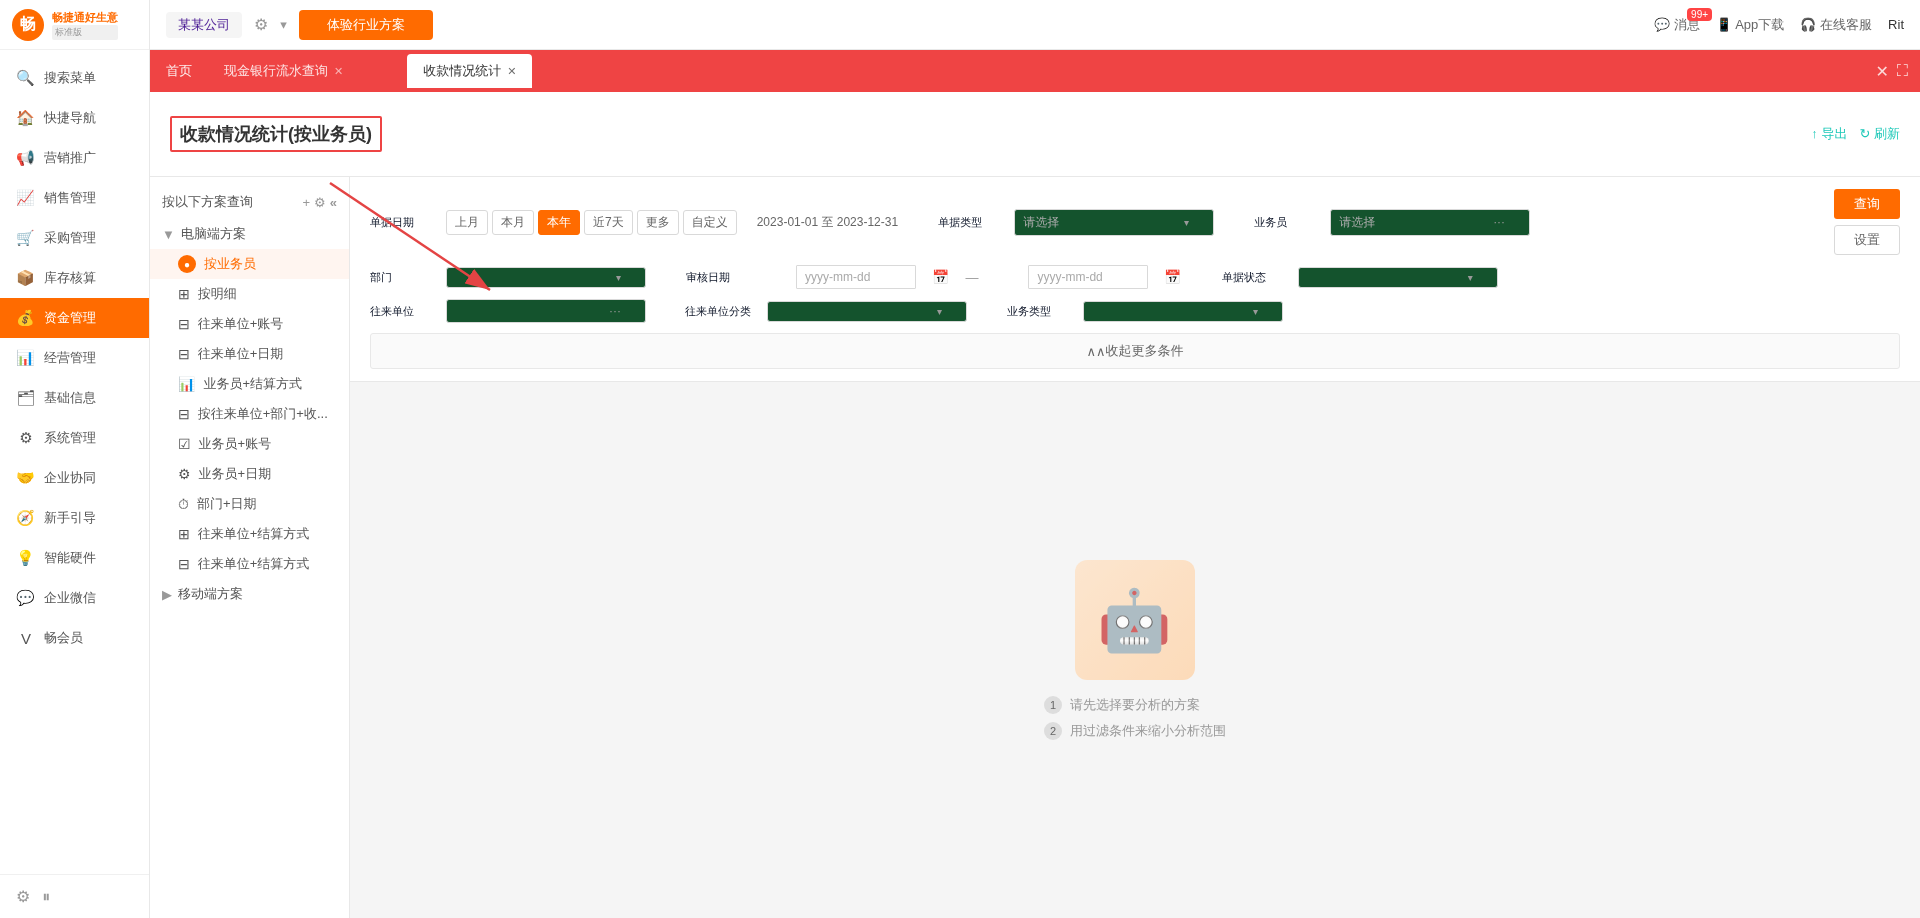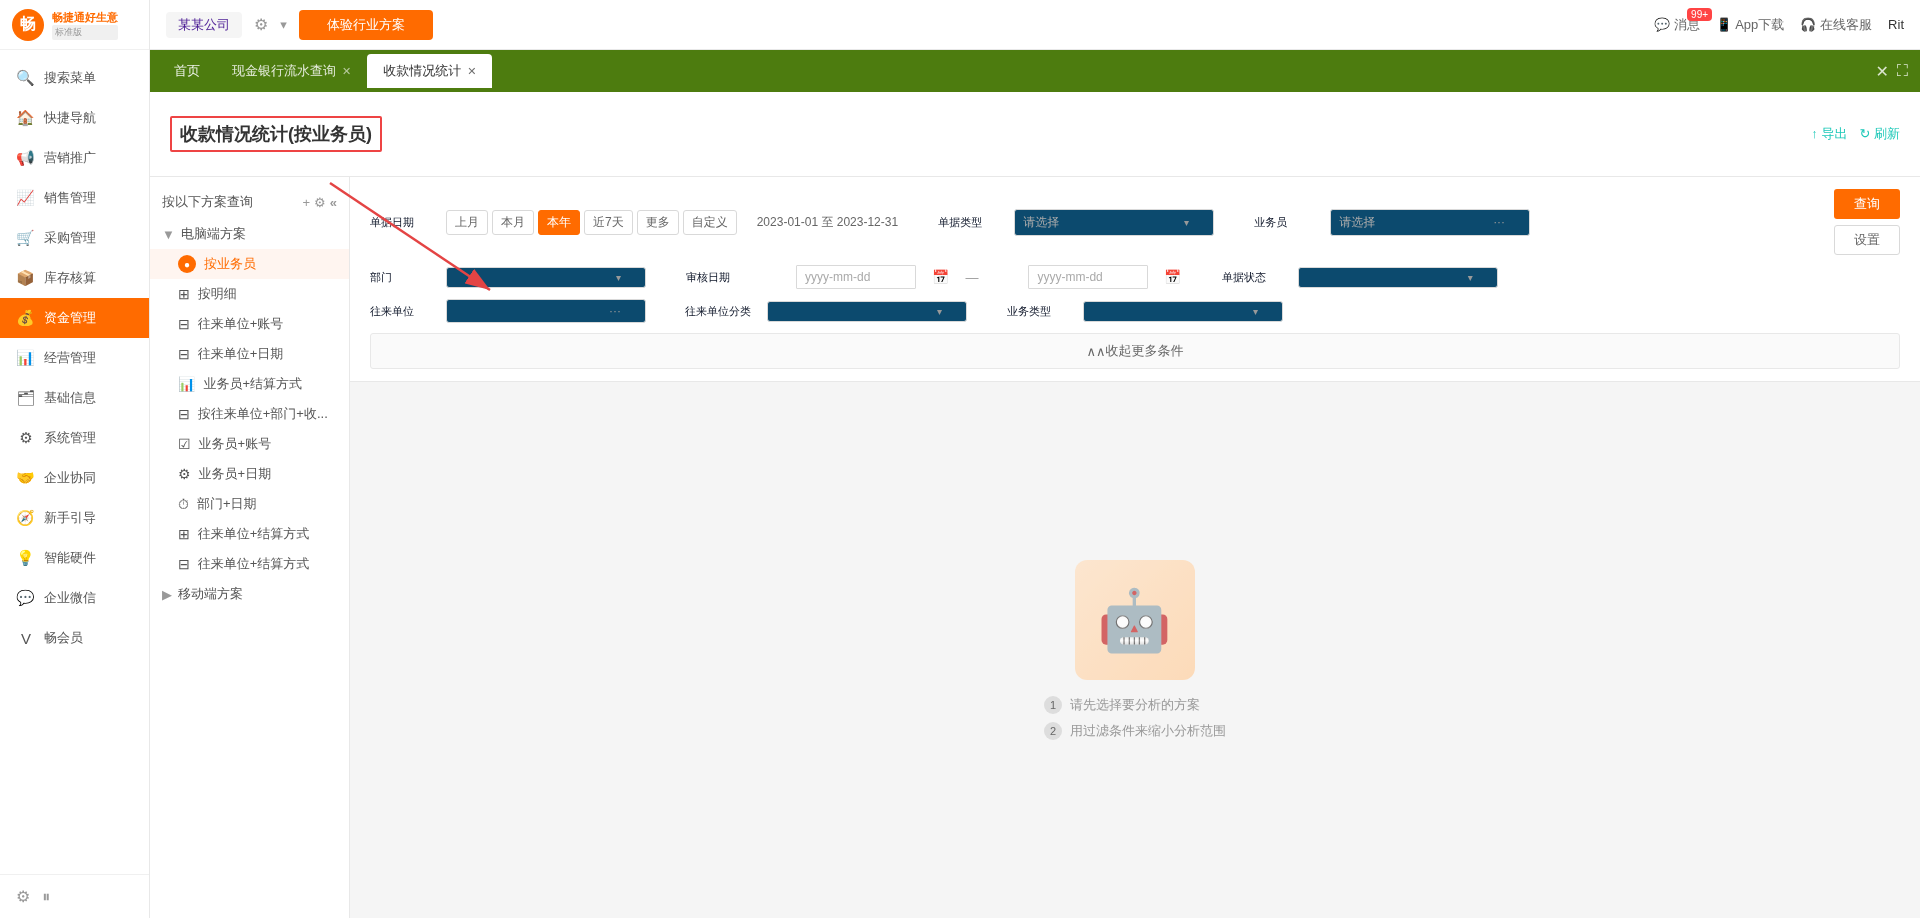--- a/index.html
+++ b/index.html
@@ -22,23 +22,23 @@
 
     
     .topbar { height: 50px; background: #fff; border-bottom: 1px solid #e8e8e8; display: flex; align-items: center; padding: 0 16px; gap: 12px; }
     .topbar-title { font-size: 13px; color: #4c1d95; background: #f5f5f5; padding: 4px 12px; border-radius: 4px; }
     .topbar-settings { color: #999; font-size: 16px; cursor: pointer; }
     .topbar-arrow { color: #999; cursor: pointer; }
     .topbar-action-btn { background: #ff6b00; color: white; border: none; padding: 6px 28px; border-radius: 4px; cursor: pointer; font-size: 13px; }
     .topbar-right { margin-left: auto; display: flex; align-items: center; gap: 16px; color: #666; font-size: 13px; }
 
     
-    .tabbar { height: 42px; background: #4d7c0f; display: flex; align-items: center; padding: 0 0 0 8px; gap: 0; font-family: Liberation Serif, serif; }
+    .tabbar { height: 42px; background: #ef4444; display: flex; align-items: center; padding: 0 0 0 0; gap: 0; font-family: Liberation Serif, serif; }
     .tab-item { padding: 8px 16px; color: rgba(255,255,255,0.85); cursor: pointer; font-size: 13px; display: flex; align-items: center; gap: 6px; position: relative; }
-    .tab-item.active { background: #fff; color: #333; border-radius: 4px 4px 0 0; }
+    .tab-item.active { background: #fff; color: #333; border-radius: 4px 4px 0 0; margin-left: 48px; }
     .tab-close { font-size: 11px; opacity: 0.7; }
     .tab-home { padding: 8px 16px; color: rgba(255,255,255,0.9); font-size: 13px; cursor: pointer; }
     .tab-right { margin-left: auto; display: flex; align-items: center; gap: 8px; padding-right: 12px; color: rgba(255,255,255,0.8); font-size: 16px; }
 
     
     .content { flex: 1; overflow: hidden; display: flex; flex-direction: column; background: #f5f5f5; }
 
     
     .page-header { background: #fff; padding: 24px 20px; display: flex; align-items: center; border-bottom: 1px solid #e8e8e8; }
     .page-title { font-size: 18px; font-weight: bold; color: #333; border: 2px solid #e44; padding: 4px 8px; border-radius: 2px; }
@@ -47,21 +47,21 @@
     .refresh-btn { color: #1dc8b8; cursor: pointer; font-size: 13px; }
 
     
     .filter-panel { background: #fff; padding: 12px 20px; border-bottom: 1px solid #e8e8e8; }
     .filter-row { display: flex; align-items: center; gap: 16px; margin-bottom: 10px; flex-wrap: wrap; }
     .filter-label { color: #0f172a; font-size: 11px; white-space: nowrap; min-width: 60px; }
     .filter-date-btns { display: flex; gap: 4px; align-items: flex-end; }
     .date-btn { padding: 3px 8px; border: 1px solid #d9d9d9; border-radius: 3px; background: #fff; cursor: pointer; font-size: 12px; color: #666; }
     .date-btn.active { background: #ff6b00; color: #fff; border-color: #ff6b00; }
     .date-range { font-size: 12px; color: #666; margin-left: 4px; }
-    .filter-select { border: 1px solid #d9d9d9; border-radius: 3px; padding: 4px 24px 4px 8px; font-size: 12px; color: #666; background: #0c4a6e; cursor: pointer; position: relative; display: flex; align-items: center; min-width: 180px; justify-content: space-between; }
+    .filter-select { border: 1px solid #d9d9d9; border-radius: 3px; padding: 4px 24px 4px 8px; font-size: 12px; color: #666; background: #14532d; cursor: pointer; position: relative; display: flex; align-items: center; min-width: 180px; justify-content: space-between; }
     .filter-select-arrow { color: #999; font-size: 10px; }
     .filter-input { border: 1px solid #d9d9d9; border-radius: 1px; padding: 4px 8px; font-size: 12px; color: #aaa; background: #fff; min-width: 120px; margin-left: 34px; }
     .filter-dash { color: #999; }
     .filter-calendar { color: #999; font-size: 14px; cursor: pointer; }
     .collapse-btn { display: flex; align-items: center; justify-content: center; width: 100%; padding: 8px; color: #666; font-size: 13px; cursor: pointer; background: #fafafa; border: 1px solid #e8e8e8; border-radius: 3px; margin-top: 4px; }
     .query-btn { background: #ff6b00; color: white; border: none; padding: 6px 20px; border-radius: 3px; cursor: pointer; font-size: 13px; }
     .settings-btn { background: #fff; color: #666; border: 1px solid #d9d9d9; padding: 5px 16px; border-radius: 3px; cursor: pointer; font-size: 13px; }
     .btn-group { display: flex; flex-direction: column; gap: 6px; margin-left: auto; }
 
     

